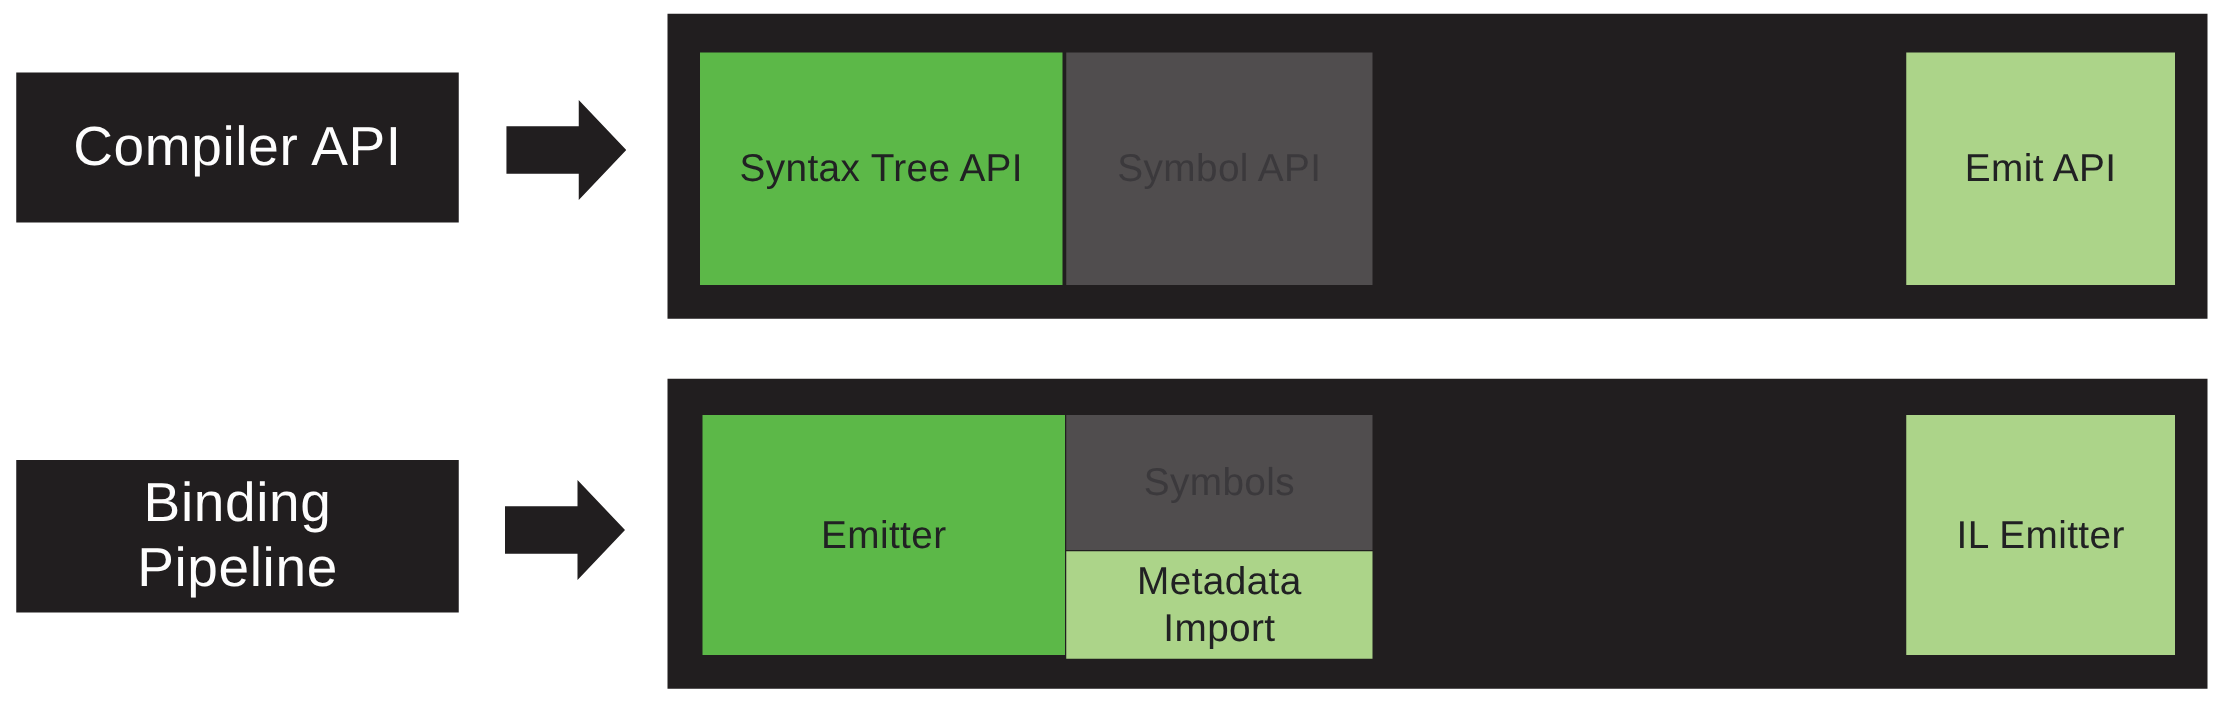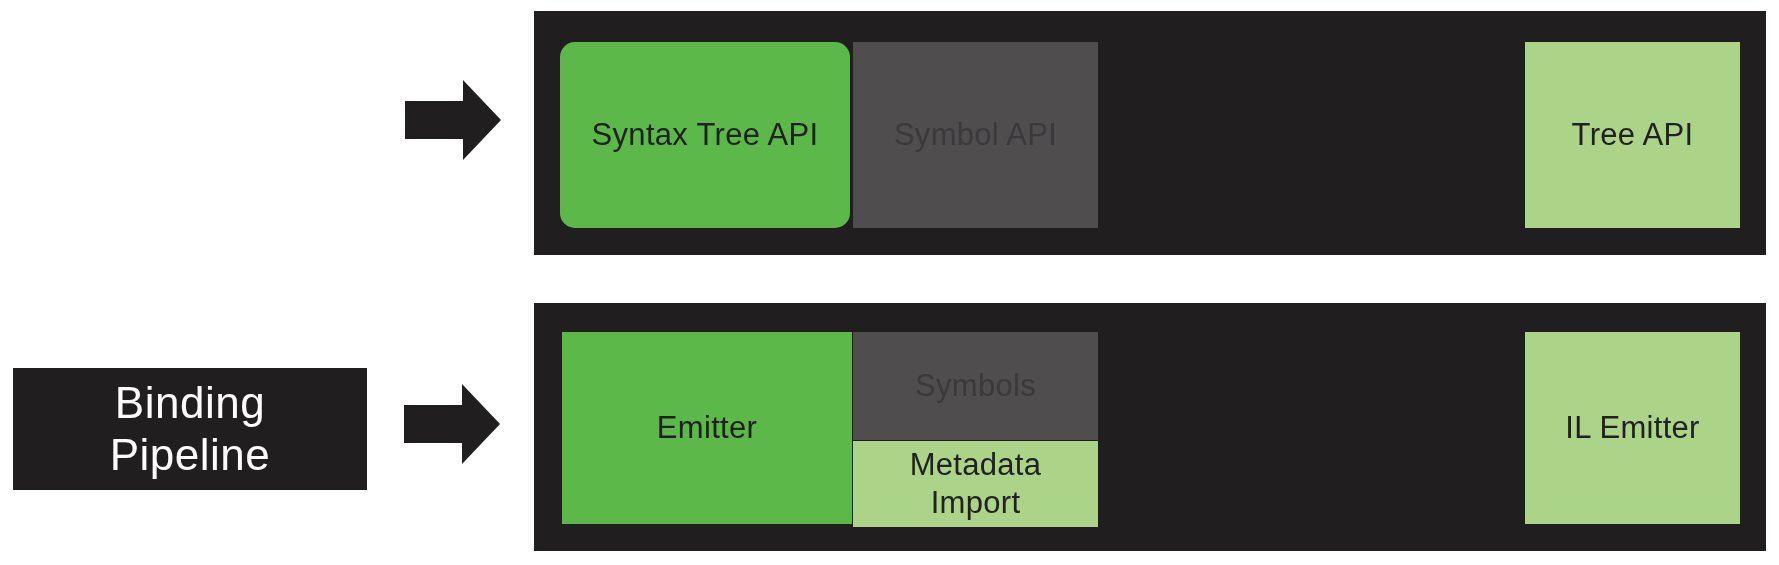--- a/index.html
+++ b/index.html
@@ -60,34 +60,37 @@
   .b-binder  { left: 568px; top: 29px;  width: 419px; height: 192px; }
   .b-il      { left: 991px; top: 29px;  width: 215px; height: 192px; }
 
   .label-text { display: block; }
 </style>
 </head>
 <body>
 
 <div class="stage">
 
+  <div class="side-label side-label-top" style="background-color: rgb(33, 30, 31); color: rgb(253, 253, 253);">
+    <span class="label-text">Compiler API</span>
+  </div>
 
   <svg class="arrow-icon arrow-top" viewBox="0 0 96 80">
     <polygon points="0,21 58,21 58,0 96,40 58,80 58,59 0,59" fill="#211e1f"></polygon>
   </svg>
 
   <div class="frame frame-top" style="background-color: rgb(33, 30, 31);">
-    <div class="box t-syntax" style="background-color: rgb(92, 184, 72); color: rgb(33, 33, 35); border-radius: 15px;">
+    <div class="box t-syntax" style="background-color: rgb(92, 184, 72); color: rgb(33, 33, 35);">
       <span>Syntax Tree API</span>
     </div>
     <div class="box t-symbol" style="background-color: rgb(80, 77, 78); color: rgb(59, 57, 60);">
       <span>Symbol API</span>
     </div>
     <div class="box t-emit" style="background-color: rgb(172, 212, 137); color: rgb(33, 33, 35);">
-      <span>Tree API</span>
+      <span>Emit API</span>
     </div>
   </div>
 
   <div class="side-label side-label-bottom" style="background-color: rgb(33, 30, 31); color: rgb(253, 253, 253);">
     <span class="label-text">Binding
 Pipeline</span>
   </div>
 
   <svg class="arrow-icon arrow-bottom" viewBox="0 0 96 80">
     <polygon points="0,21 58,21 58,0 96,40 58,80 58,59 0,59" fill="#211e1f"></polygon>

